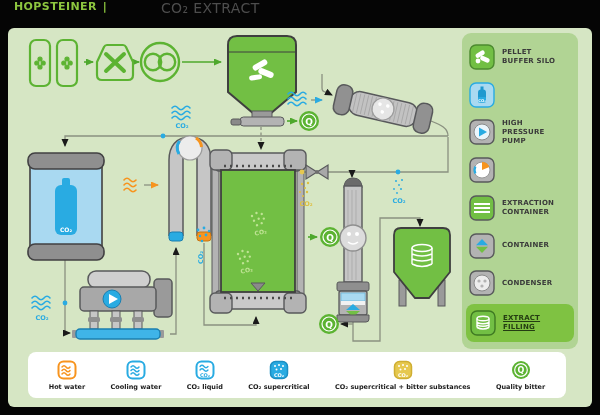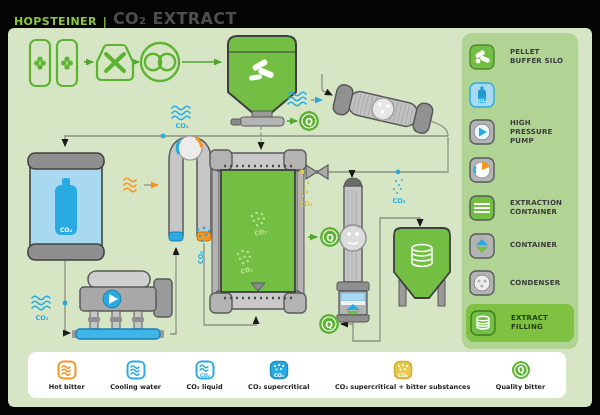--- a/index.html
+++ b/index.html
@@ -1,31 +1,31 @@
 <!DOCTYPE html>
 <html><head>
 <meta charset="utf-8">
 <style>
   html,body{margin:0;padding:0;background:#000;}
   *{box-sizing:border-box;}
   body{font-family:"DejaVu Sans","Liberation Sans",sans-serif;}
   .stage{position:relative;width:600px;height:415px;background:#050505;overflow:hidden;}
-  .header{position:absolute;left:0;top:0;width:600px;height:28px;display:flex;align-items:flex-end;padding-left:14px;gap:6px;}
+  .header{position:absolute;left:0;top:0;width:600px;height:28px;display:flex;align-items:flex-start;padding-left:14px;gap:6px;}
   .brand{color:#8dc63f;font-size:11px;font-weight:bold;letter-spacing:.4px;}
   .hsep{color:#8dc63f;font-size:11px;font-weight:bold;}
-  .htitle{color:#4d4d4d;font-size:16px;font-weight:bold;letter-spacing:.4px;}
+  .htitle{color:#4d4d4d;font-size:14px;font-weight:normal;letter-spacing:.4px;margin-left:48px;}
   .board{position:absolute;left:8px;top:28px;width:584px;height:379px;background:#d6e6c4;border-radius:6px;}
   .board > svg.diagram{position:absolute;left:0;top:0;}
   
   .sidebar{position:absolute;left:454px;top:5px;width:116px;height:316px;background:#b1d494;border-radius:9px;padding:5px 0;display:flex;flex-direction:column;}
   .srow{flex:1;display:flex;align-items:center;gap:7px;padding:0 7px;}
   .srow.hl{background:#7fc242;border-radius:8px;margin:2px 4px;padding:0 4px;}
   .sicon{width:26px;height:26px;flex:0 0 26px;}
-  .slabel{font-size:7px;font-weight:bold;color:#3a3a3a;line-height:1.25;white-space:pre-line;letter-spacing:.2px;margin-left:8px;}
-  .srow.hl .slabel{color:#243d12;}
+  .slabel{font-size:7px;font-weight:bold;color:#3a3a3a;line-height:1.25;white-space:pre-line;letter-spacing:.2px;}
+  .srow.hl .slabel{color:#243d12;text-decoration:underline;}
   
   .flegend{position:absolute;left:20px;top:324px;width:538px;height:46px;background:#fff;border-radius:8px;display:flex;align-items:center;justify-content:space-around;padding:0 8px;}
   .fitem{display:flex;flex-direction:column;align-items:center;gap:3px;}
   .ficon{width:20px;height:20px;}
   .flabel{font-size:6.5px;font-weight:bold;color:#1a1a1a;white-space:nowrap;}
   
   svg text{font-family:"DejaVu Sans","Liberation Sans",sans-serif;}
   .pipe{fill:none;stroke:#8a9180;stroke-width:1.3;}
   .pipeg{fill:none;stroke:#4ea82d;stroke-width:1.6;}
   .wv{fill:none;stroke-width:1.6;stroke-linecap:round;}
@@ -404,21 +404,21 @@
     <div class="flegend">
       <div class="fitem">
         <svg class="ficon" viewBox="0 0 20 20">
           <rect x="1.5" y="1.5" width="17" height="17" rx="5" fill="#fff" stroke="#f7941e" stroke-width="2"></rect>
           <g fill="none" stroke="#f7941e" stroke-width="1.5" stroke-linecap="round">
               <path d="M5,7 q2,-2.5 4,0 t4,0"></path>
               <path d="M5,10.5 q2,-2.5 4,0 t4,0"></path>
               <path d="M5,14 q2,-2.5 4,0 t4,0"></path>
             </g>
         </svg>
-        <span class="flabel">Hot bitter</span>
+        <span class="flabel">Hot water</span>
       </div>
       <div class="fitem">
         <svg class="ficon" viewBox="0 0 20 20">
           <rect x="1.5" y="1.5" width="17" height="17" rx="5" fill="#fff" stroke="#29abe2" stroke-width="2"></rect>
           <g fill="none" stroke="#29abe2" stroke-width="1.5" stroke-linecap="round">
               <path d="M5,7 q2,-2.5 4,0 t4,0"></path>
               <path d="M5,10.5 q2,-2.5 4,0 t4,0"></path>
               <path d="M5,14 q2,-2.5 4,0 t4,0"></path>
             </g>
         </svg>

